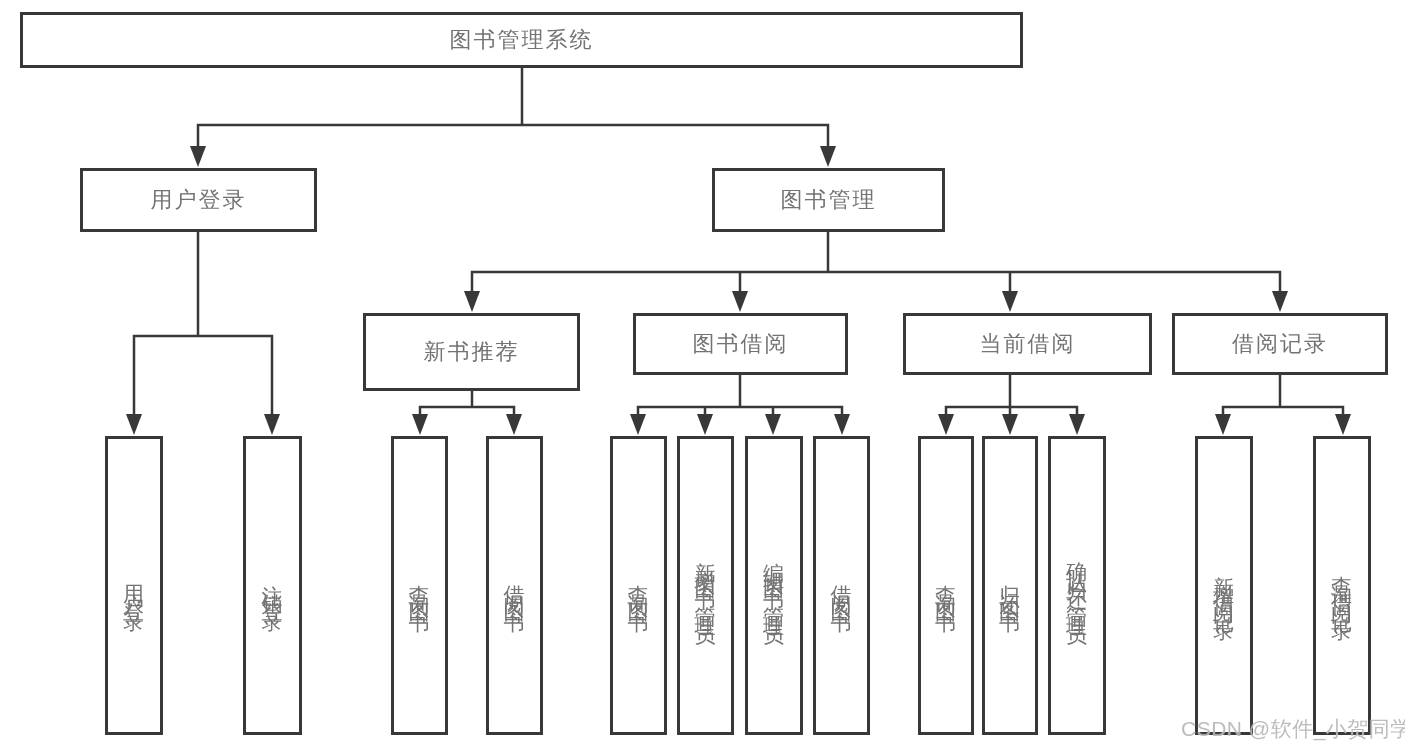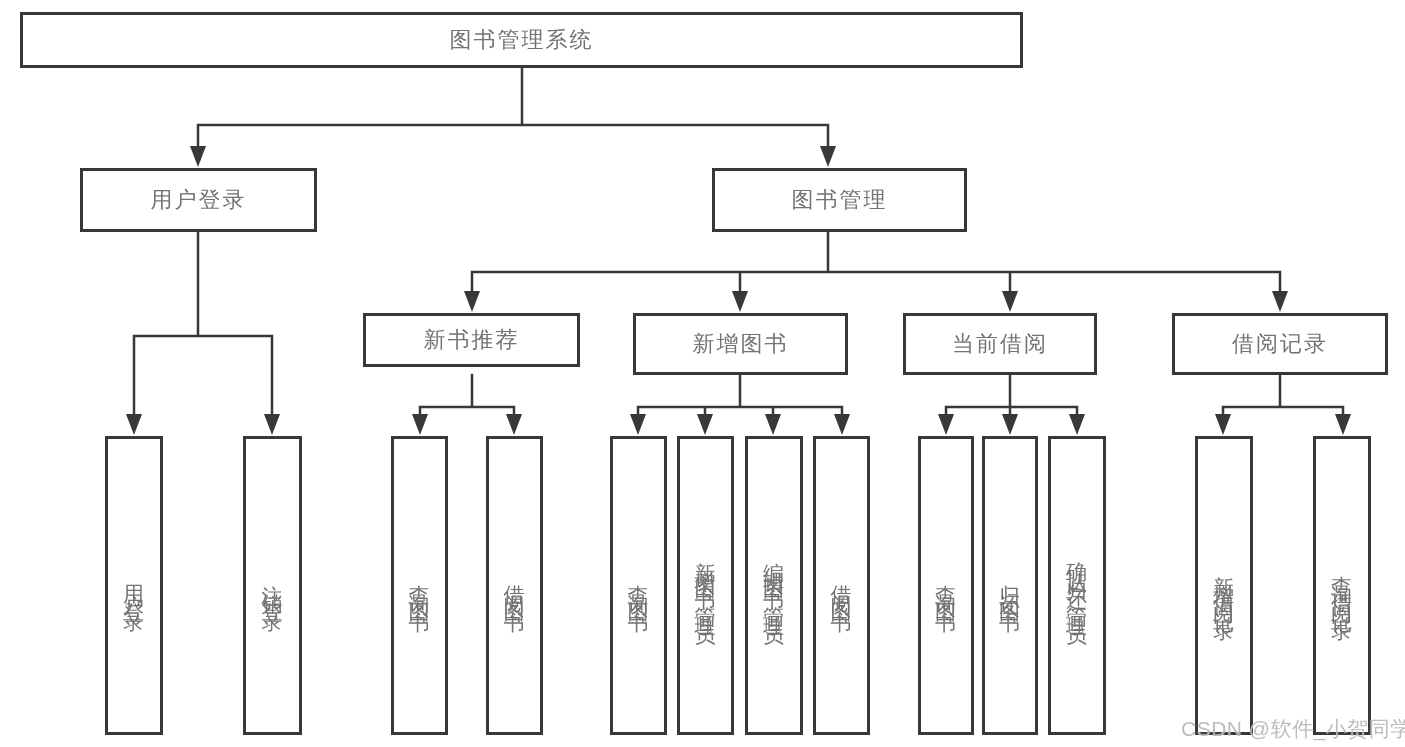--- a/index.html
+++ b/index.html
@@ -83,25 +83,25 @@
       <polygon points="1002,414 1018,414 1010,435"></polygon>
       <polygon points="1069,414 1085,414 1077,435"></polygon>
       <polygon points="1215,414 1231,414 1223,435"></polygon>
       <polygon points="1335,414 1351,414 1343,435"></polygon>
     </g>
   </svg>
 
   <div class="node node-h" style="left:20px; top:12px; width:1003px; height:56px;">图书管理系统</div>
 
   <div class="node node-h" style="left:80px; top:168px; width:237px; height:64px;">用户登录</div>
-  <div class="node node-h" style="left:712px; top:168px; width:255px; height:64px;">图书管理</div>
+  <div class="node node-h" style="left:712px; top:168px; width:233px; height:64px;">图书管理</div>
 
-  <div class="node node-h" style="left:363px; top:313px; width:217px; height:54px;">新书推荐</div>
-  <div class="node node-h" style="left:633px; top:313px; width:215px; height:62px;">新增图书</div>
-  <div class="node node-h" style="left:903px; top:313px; width:194px; height:62px;font-family:Liberation Serif, serif;">当前借阅</div>
+  <div class="node node-h" style="left:363px; top:313px; width:217px; height:78px;">新书推荐</div>
+  <div class="node node-h" style="left:633px; top:313px; width:215px; height:62px;">图书借阅</div>
+  <div class="node node-h" style="left:903px; top:313px; width:249px; height:62px;font-family:Liberation Serif, serif;">当前借阅</div>
   <div class="node node-h" style="left:1172px; top:313px; width:216px; height:62px;">借阅记录</div>
 
   <div class="node node-v" style="left:105px; top:436px; width:58px; height:299px;">用户登录</div>
   <div class="node node-v" style="left:243px; top:436px; width:59px; height:299px;">注销登录</div>
 
   <div class="node node-v" style="left:391px; top:436px; width:57px; height:299px;">查询图书</div>
   <div class="node node-v" style="left:486px; top:436px; width:57px; height:299px;">借阅图书</div>
 
   <div class="node node-v" style="left:610px; top:436px; width:57px; height:299px;">查询图书</div>
   <div class="node node-v" style="left:677px; top:436px; width:57px; height:299px;">新增图书（管理员）</div>

